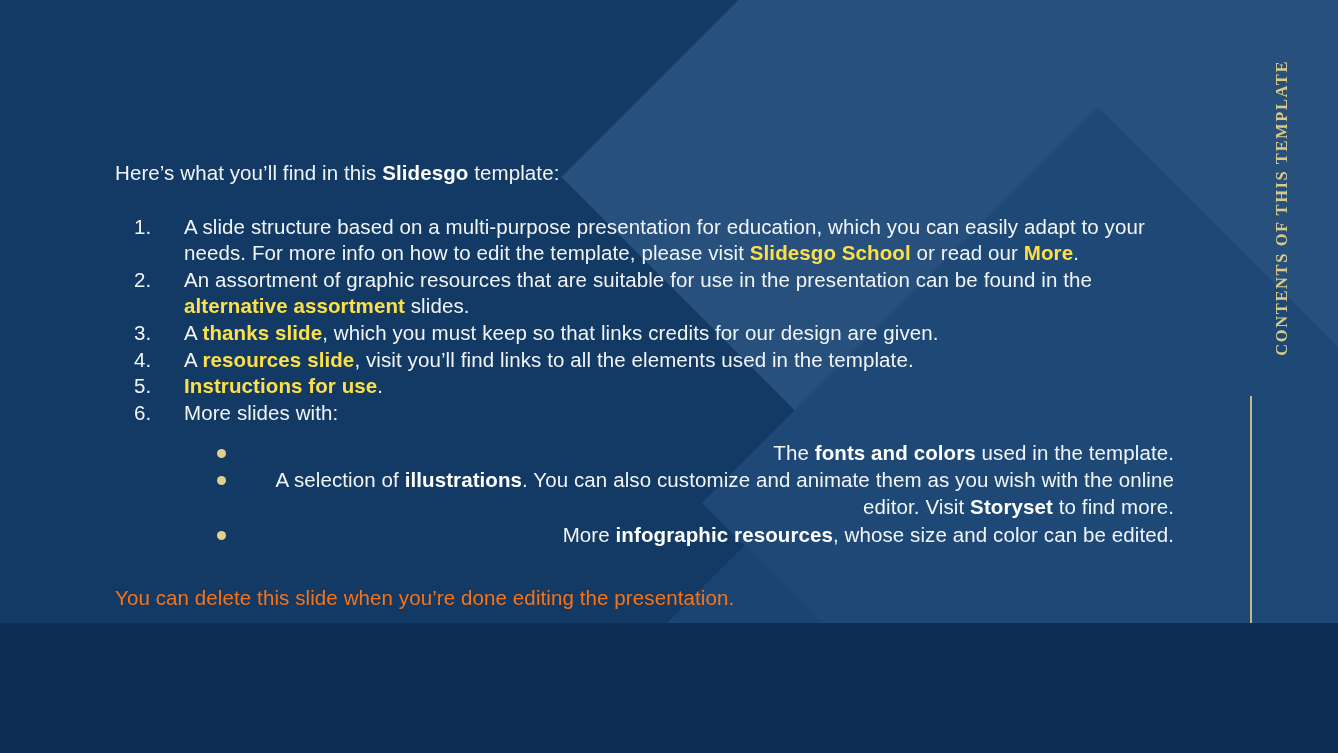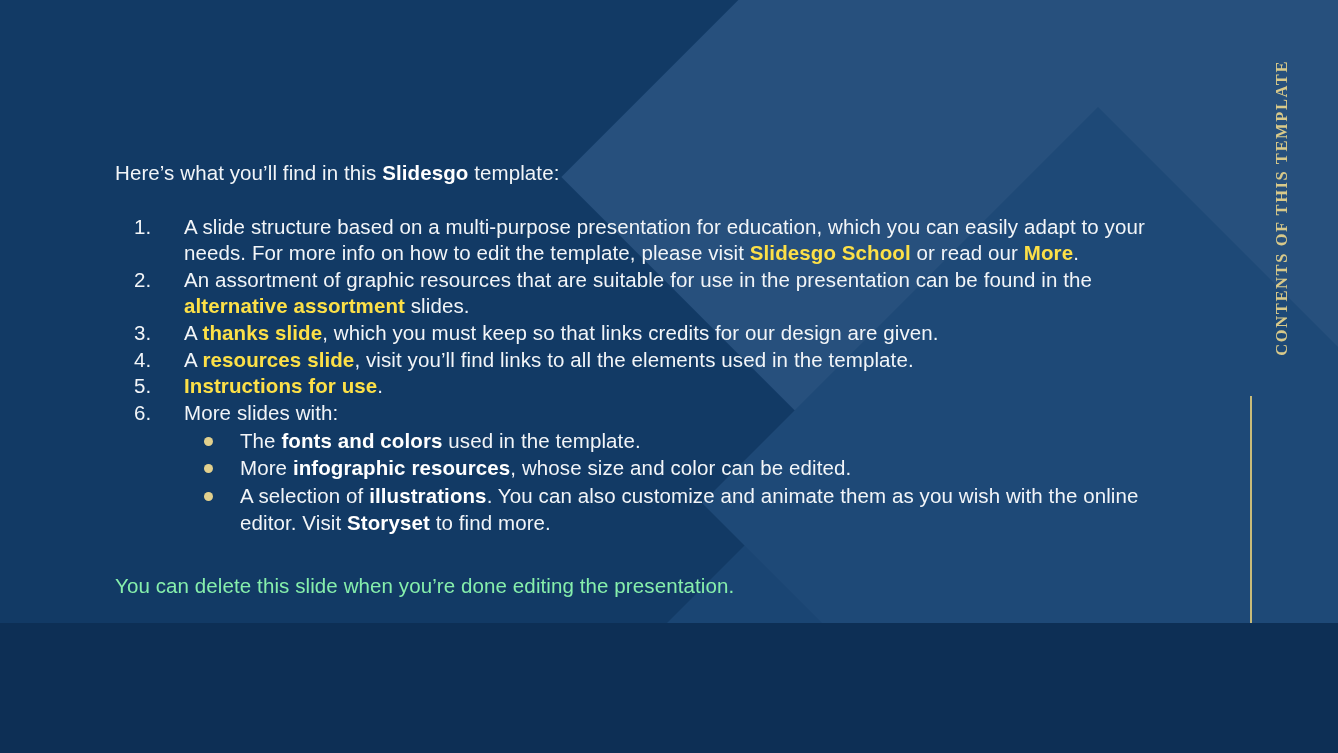--- a/index.html
+++ b/index.html
@@ -96,22 +96,23 @@
     top: 0;
     width: 26px;
     text-align: left;
     color: #f2f5f8;
     font-weight: 400;
   }
   ol.numbered > li b { font-weight: 700; color: #fde047; }
 
   ul.bulleted {
     list-style: none;
-    margin: 0;
+    margin: 13px;
     padding: 0;
+    text-align: right;
   }
   ul.bulleted > li {
     position: relative;
     padding-left: 56px;
     margin-top: 1px;
     font-size: 20.5px;
     line-height: 1.30;
     letter-spacing: .1px;
     color: #f2f5f8;
   }
@@ -125,21 +126,21 @@
     border-radius: 50%;
     background: #e2d08d;
   }
   ul.bulleted > li b { font-weight: 700; color: #ffffff; }
 
   .outro {
     margin-top: 36px;
     font-size: 20.5px;
     line-height: 1.32;
     letter-spacing: .1px;
-    color: #86efac;
+    color: #f97316;
   }
 
   
   .rail {
     position: absolute;
     right: 0;
     top: 0;
     width: 113px;
     height: 753px;
   }
@@ -183,22 +184,22 @@
     </p>
 
     <ol class="numbered" id="numbered-list">
         <li><span>A slide structure based on a multi-purpose presentation for education, which you can easily adapt to your needs. For more info on how to edit the template, please visit </span><b>Slidesgo School</b><span> or read our </span><b>More</b><span>.</span></li>
         <li><span>An assortment of graphic resources that are suitable for use in the presentation can be found in the </span><b>alternative assortment</b><span> slides.</span></li>
         <li><span>A </span><b>thanks slide</b><span>, which you must keep so that links credits for our design are given.</span></li>
         <li><span>A </span><b>resources slide</b><span>, visit you’ll find links to all the elements used in the template.</span></li>
         <li><b>Instructions for use</b><span>.</span></li>
         <li><span>More slides with:</span><ul class="bulleted">
             <li><span>The </span><b>fonts and colors</b><span> used in the template.</span></li>
+            <li><span>A selection of </span><b>illustrations</b><span>. You can also customize and animate them as you wish with the online editor. Visit </span><b>Storyset</b><span> to find more.</span></li>
             <li><span>More </span><b>infographic resources</b><span>, whose size and color can be edited.</span></li>
-            <li><span>A selection of </span><b>illustrations</b><span>. You can also customize and animate them as you wish with the online editor. Visit </span><b>Storyset</b><span> to find more.</span></li>
           </ul></li>
       </ol>
 
     <p class="outro">You can delete this slide when you’re done editing the presentation.</p>
   </div>
 
   <div class="rail">
     <div class="rail-title">CONTENTS OF THIS TEMPLATE</div>
     <div class="rail-line"></div>
   </div>

